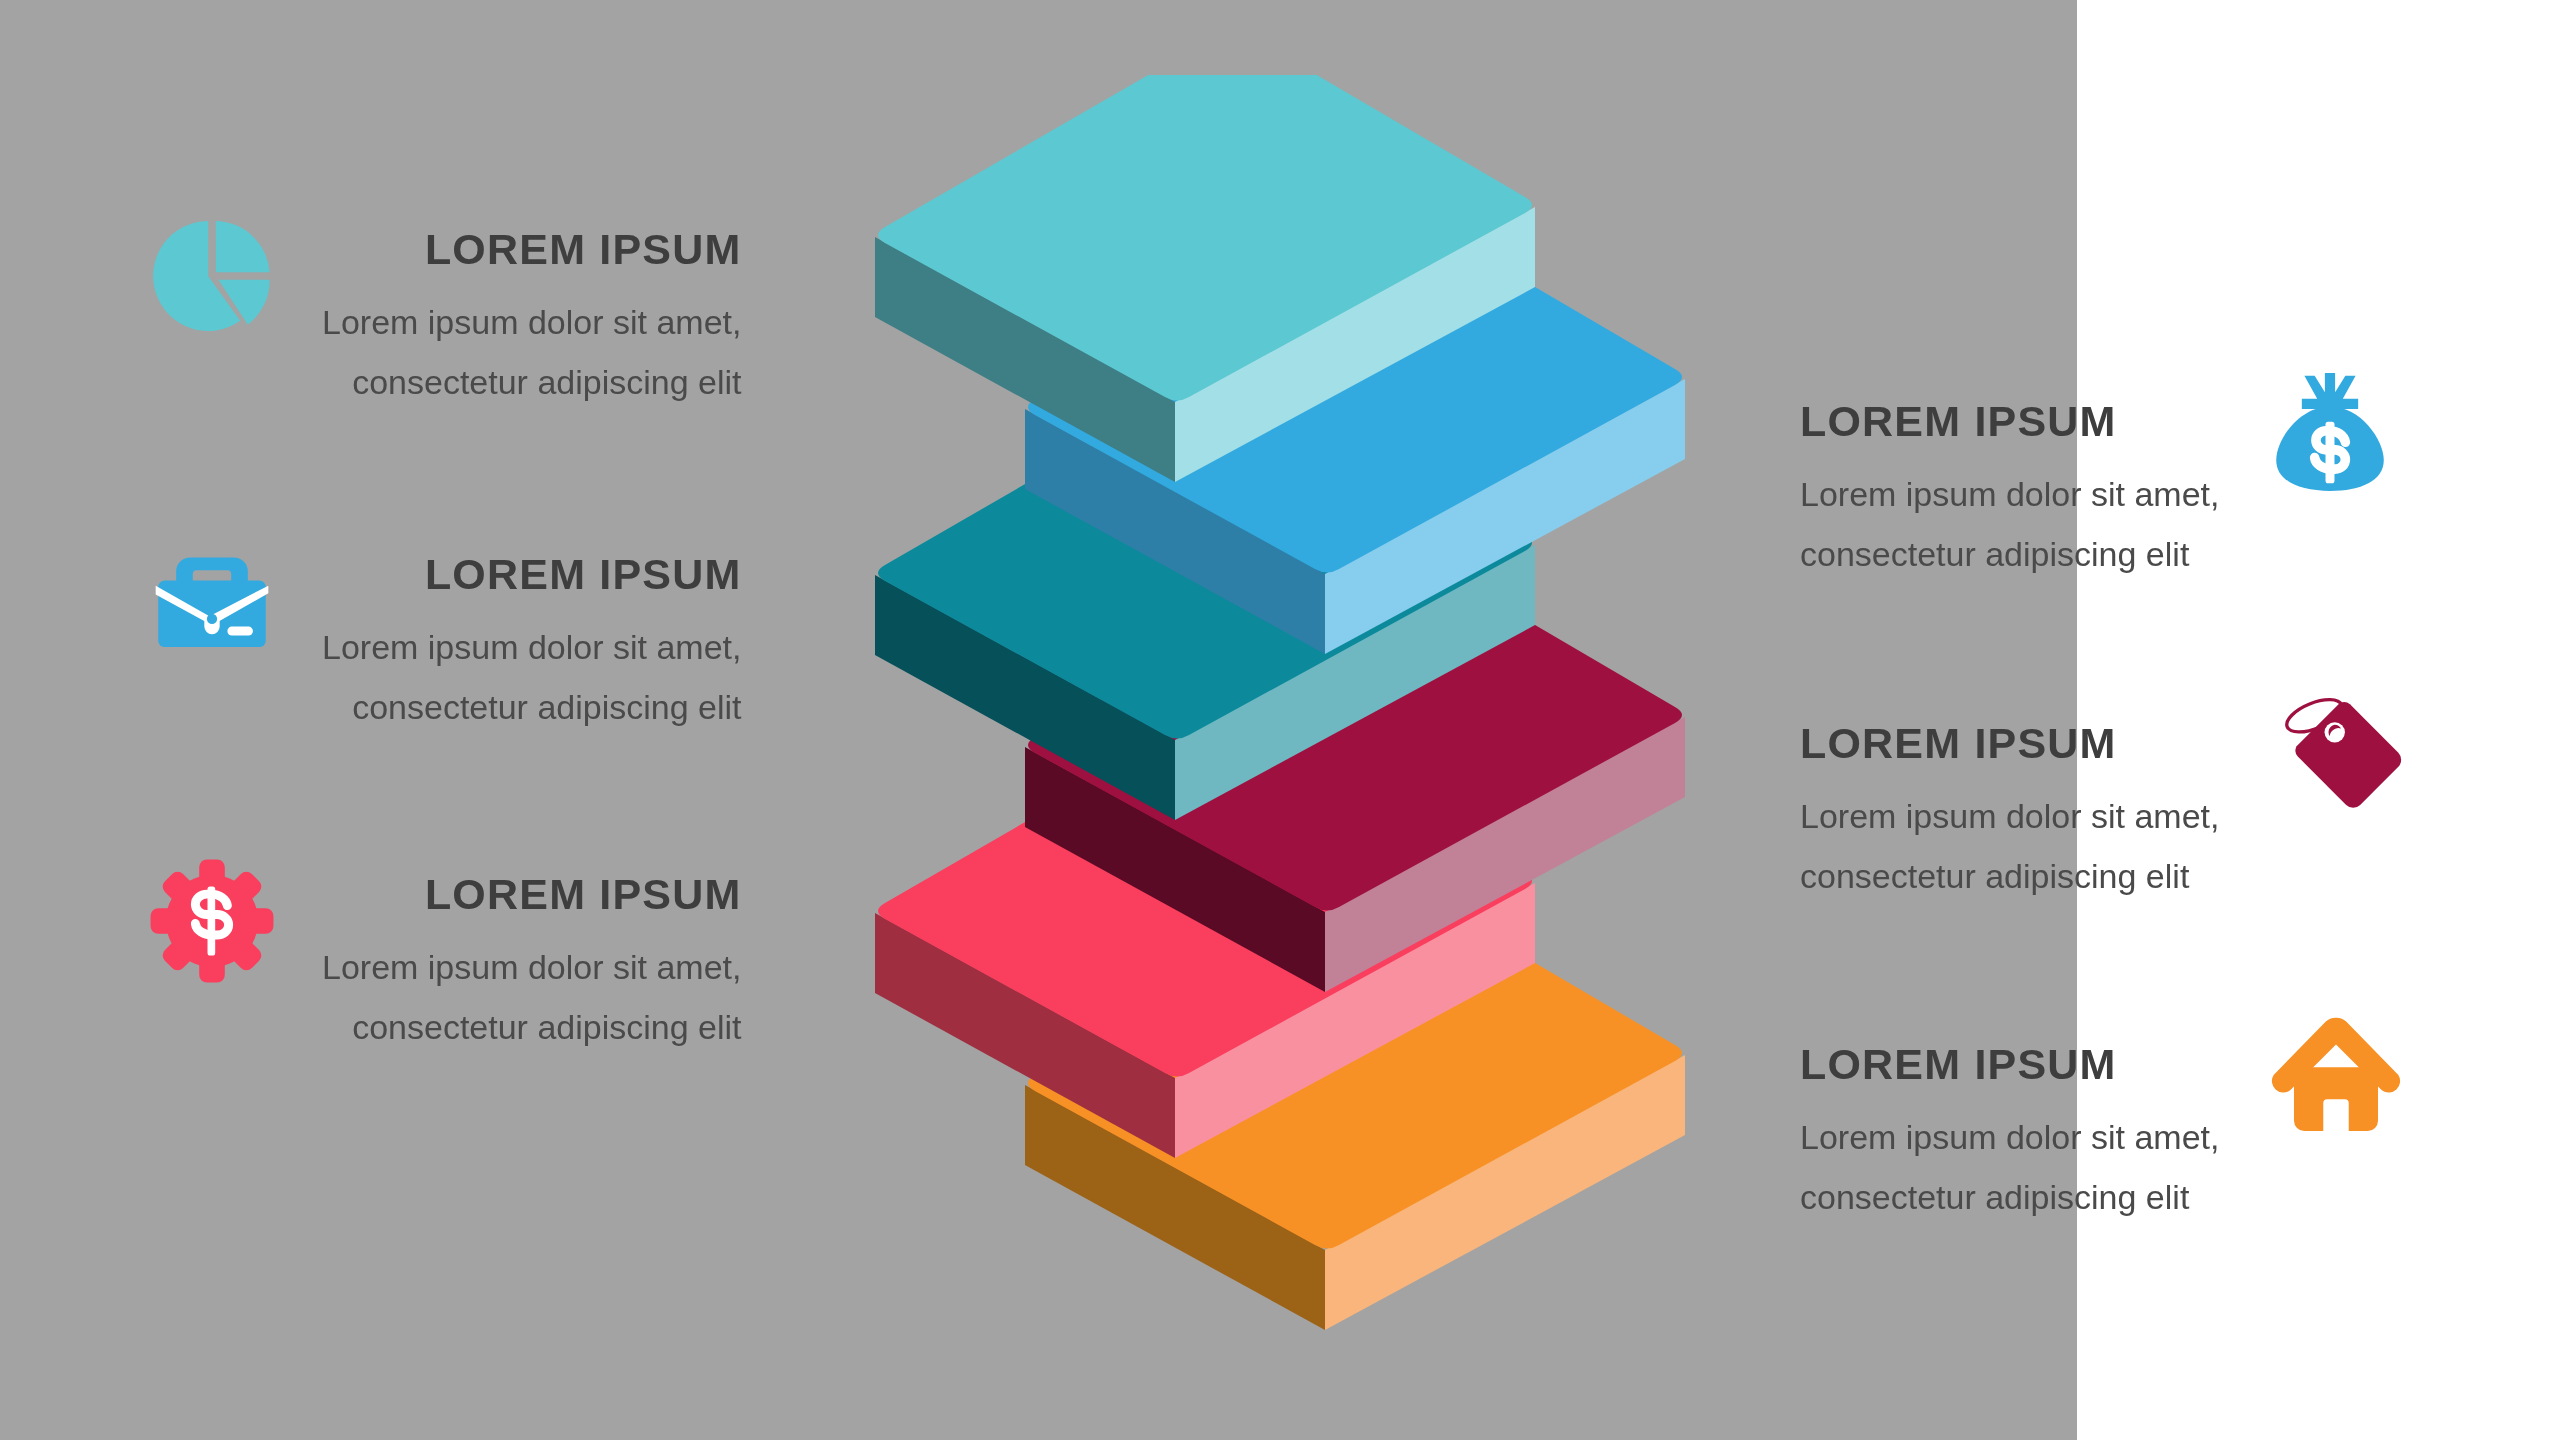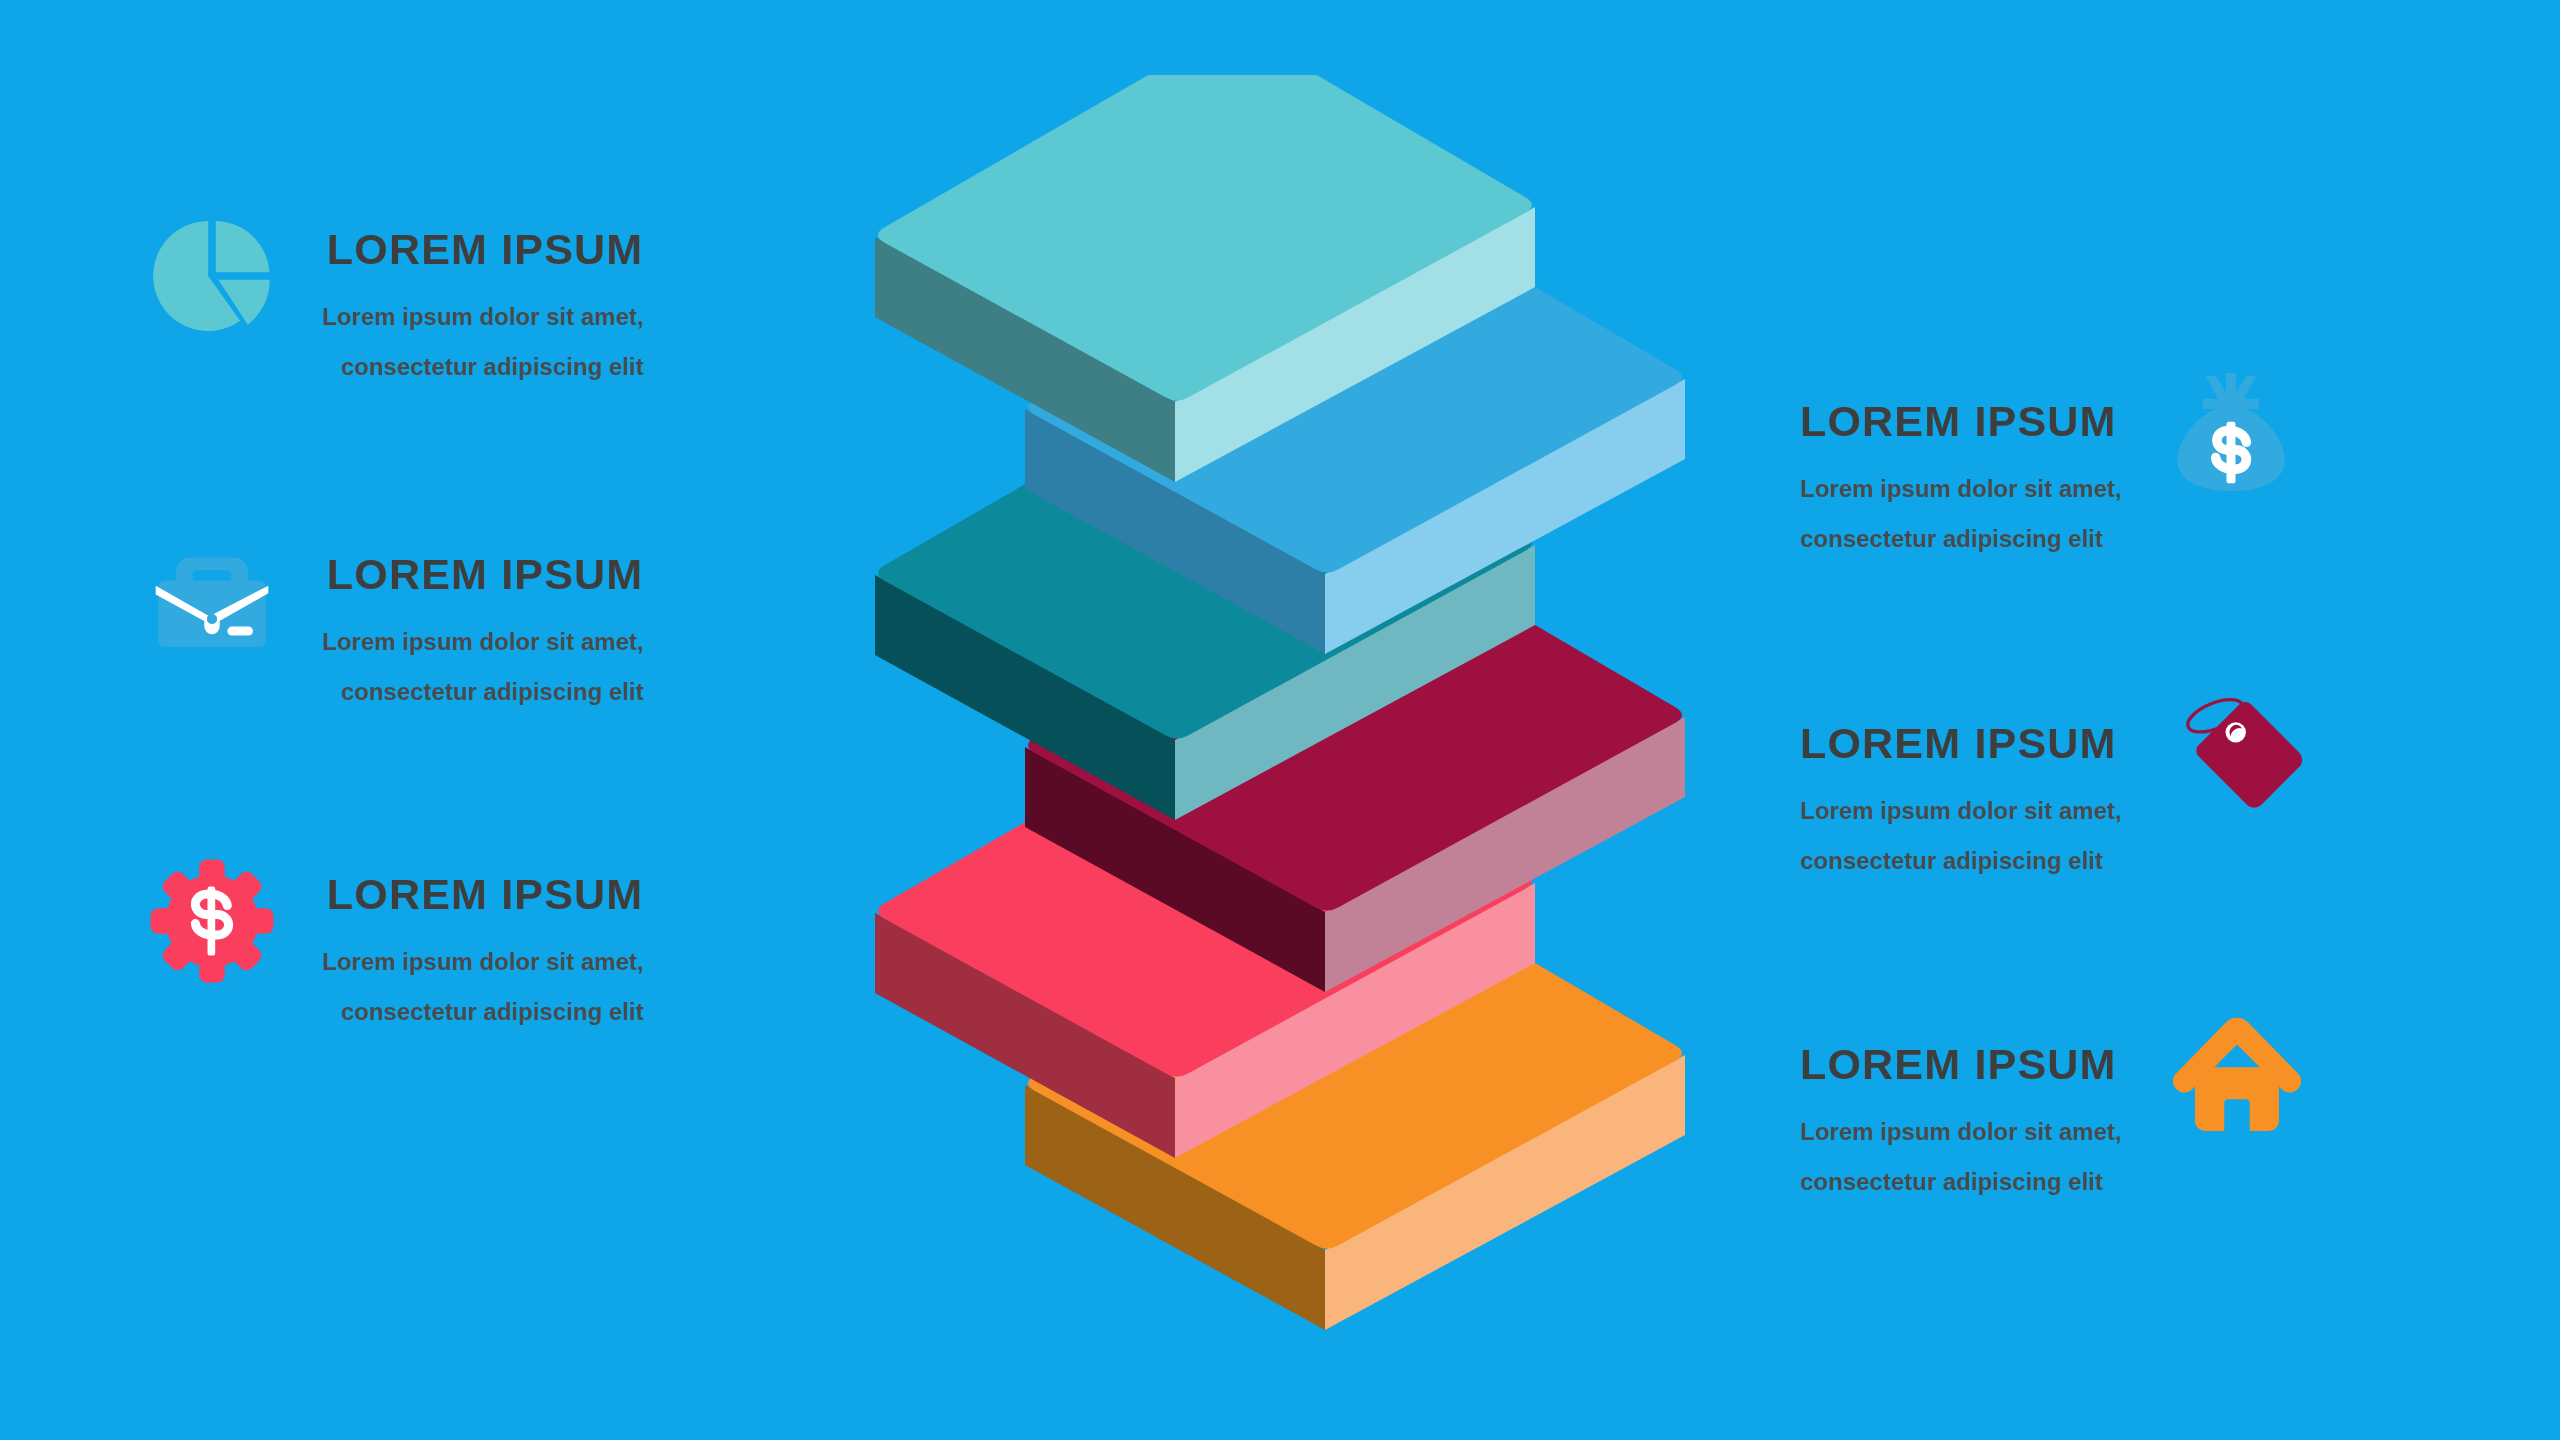--- a/index.html
+++ b/index.html
@@ -4,22 +4,22 @@
 <style>
   * { margin:0; padding:0; box-sizing:border-box; }
   html, body {
     width:2560px; height:1440px;
     background:#ffffff;
     font-family:"Liberation Sans", sans-serif;
     overflow:hidden;
   }
   #stage {
     position:relative;
-    width:2560px; height:1440px;
-    background:#0ea5e9;
+    width:2077px; height:1440px;
+    background:#a3a3a3;
   }
 
   
   .item {
     position:absolute;
     display:flex;
     align-items:flex-start;
   }
   .item .icon-wrap {
     flex:0 0 auto;
@@ -31,22 +31,22 @@
 
   .item .title {
     font-size:43px;
     font-weight:bold;
     letter-spacing:1.2px;
     color:#3e3e3e;
     line-height:1.0;
     white-space:nowrap;
   }
   .item .body-line {
-    font-size:24px;
-    font-weight:bold;
+    font-size:34px;
+    font-weight:normal;
     color:#4a4a4a;
     line-height:1.0;
     white-space:nowrap;
   }
 
   
   .left-item .txt { text-align:right; }
   .left-item .icon-wrap { margin-right:46px; }
   .left-item .title { margin-bottom:34px; }
   .left-item .body-line + .body-line { margin-top:26px; }

